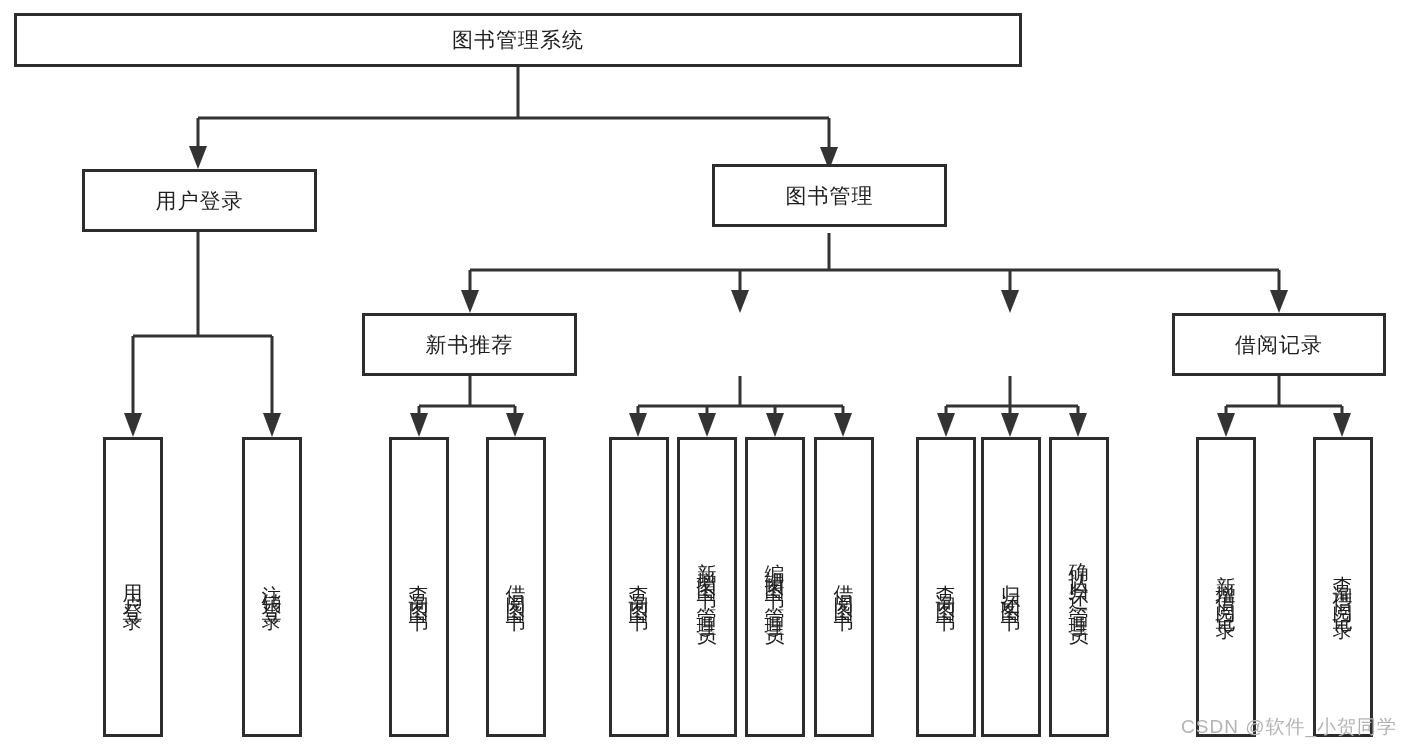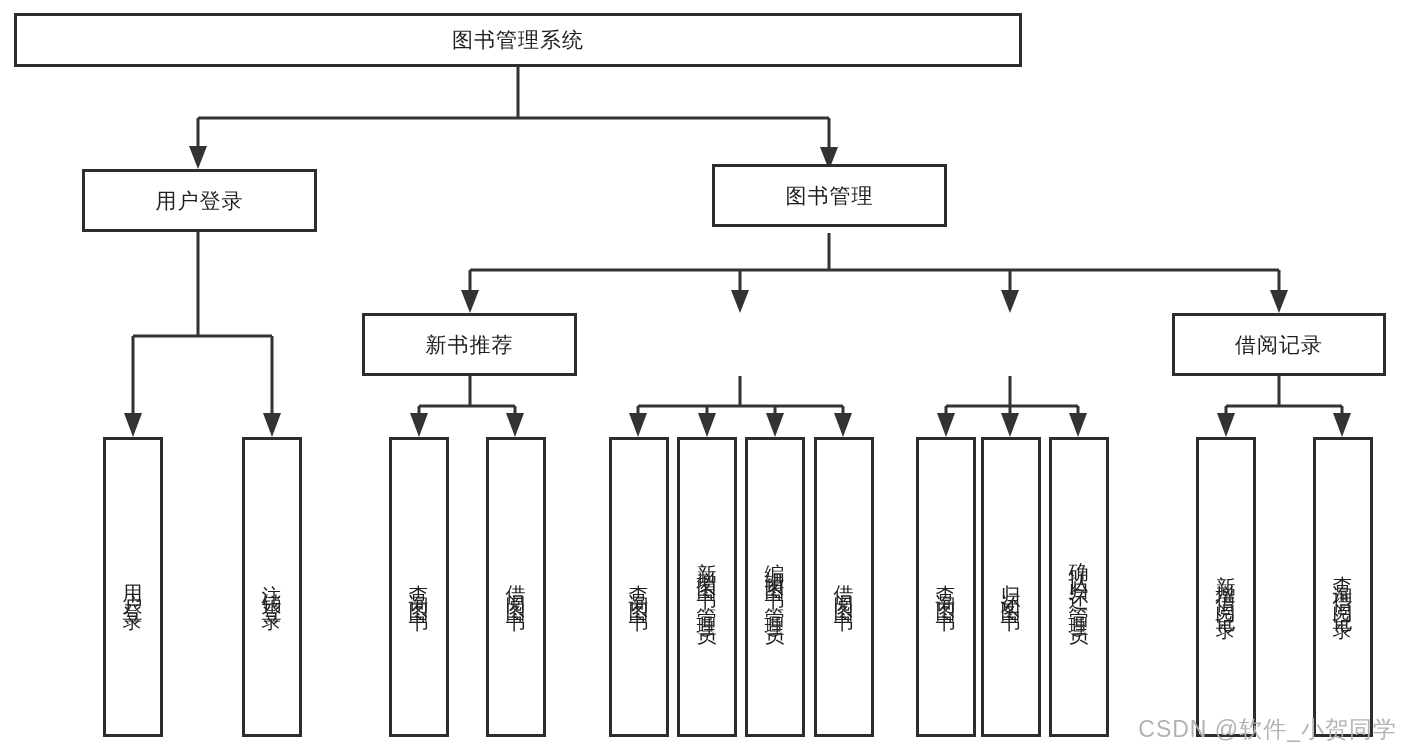--- a/index.html
+++ b/index.html
@@ -80,21 +80,21 @@
   .l-4a { left: 916px; }
   .l-4b { left: 981px; }
   .l-4c { left: 1049px; }
   .l-5a { left: 1196px; }
   .l-5b { left: 1313px; }
   .watermark {
     position: absolute;
     right: 8px;
     top: 714px;
     z-index: 3;
-    font-size: 23px;
+    font-size: 19px;
     color: #b3b3b3;
     letter-spacing: 1px;
     white-space: nowrap;
   }
 </style>
 </head>
 <body>
 
 <div class="canvas">
 

